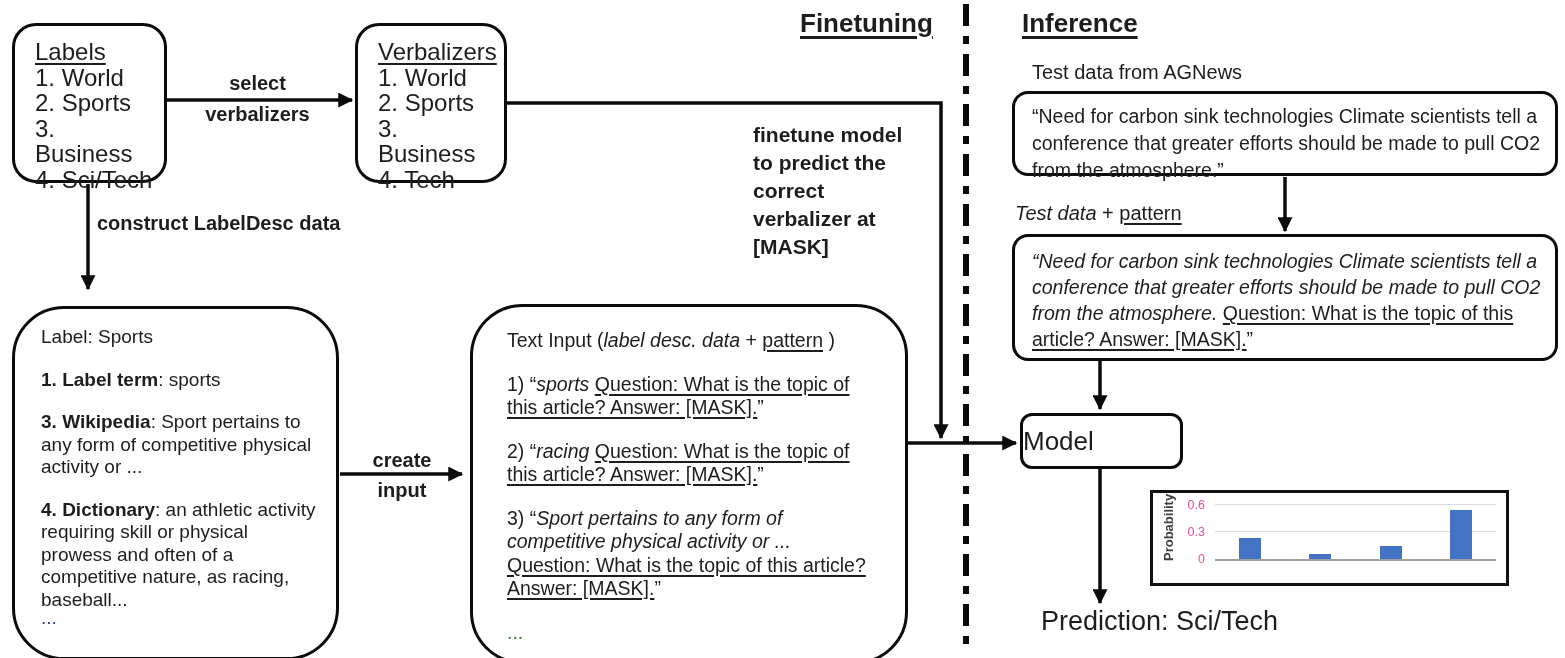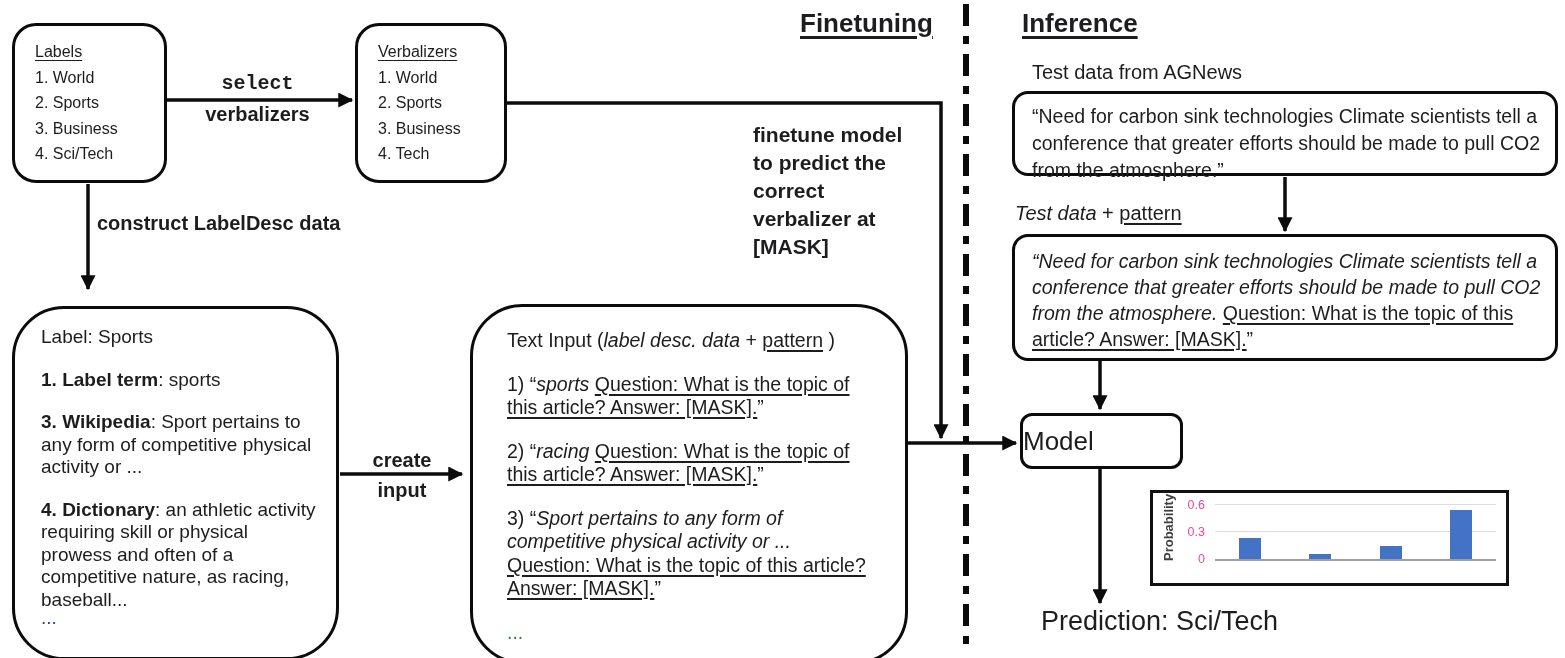--- a/index.html
+++ b/index.html
@@ -10,21 +10,21 @@
   .rounded-sm{border-radius:24px;}
   .rounded-lg{border-radius:52px;margin-top:13px;}
   .rounded-md{border-radius:16px;}
   .hdr{position:absolute;font-weight:bold;font-size:26px;text-decoration:underline;
        text-decoration-thickness:2.5px;text-underline-offset:4px;z-index:3;}
   .arrow-label{position:absolute;font-weight:bold;font-size:20px;text-align:center;z-index:3;background:transparent;}
   .plain-label{position:absolute;font-size:20px;z-index:3;}
   .divider{position:absolute;left:963px;top:4px;width:6px;height:650px;z-index:0;
            background:repeating-linear-gradient(180deg,#0b0b0b 0 22px,transparent 22px 32px,#0b0b0b 32px 40px,transparent 40px 50px);}
   
-  .listbox{padding:13px 10px 0 20px;font-size:16px;line-height:25.5px;}
+  .listbox{padding:13px 10px 0 20px;font-size:24px;line-height:25.5px;}
   .listbox .title{text-decoration:underline;text-underline-offset:3px;}
   
   .finetune-note{position:absolute;left:753px;top:121px;width:190px;font-weight:bold;
                  font-size:21px;line-height:28px;z-index:3;}
   
   .labeldesc{left:12px;top:293px;width:327px;height:354px;padding:17px 20px 0 26px;
              font-size:19px;line-height:22.5px;border-width:3px;}
   .labeldesc p{margin:0 0 20px 0;}
   .labeldesc .ellipsis{color:#2f3e8f;margin-top:-6px;}
   
@@ -85,21 +85,21 @@
   <div class="hdr" style="left:1022px;top:8px;">Inference</div>
 
   <div class="box rounded-sm listbox" style="left:12px;top:23px;width:155px;height:160px;">
     <div class="title">Labels</div>
     <div>1. World</div>
     <div>2. Sports</div>
     <div>3. Business</div>
     <div>4. Sci/Tech</div>
   </div>
 
-  <div class="arrow-label" style="left:185px;top:72px;width:145px;font-family:Liberation Mono, monospace;">select</div>
+  <div class="arrow-label" style="left:185px;top:72px;width:145px;">select</div>
   <div class="arrow-label" style="left:185px;top:103px;width:145px;">verbalizers</div>
 
   <div class="box rounded-sm listbox" style="left:355px;top:23px;width:152px;height:160px;">
     <div class="title">Verbalizers</div>
     <div>1. World</div>
     <div>2. Sports</div>
     <div>3. Business</div>
     <div>4. Tech</div>
   </div>
 

